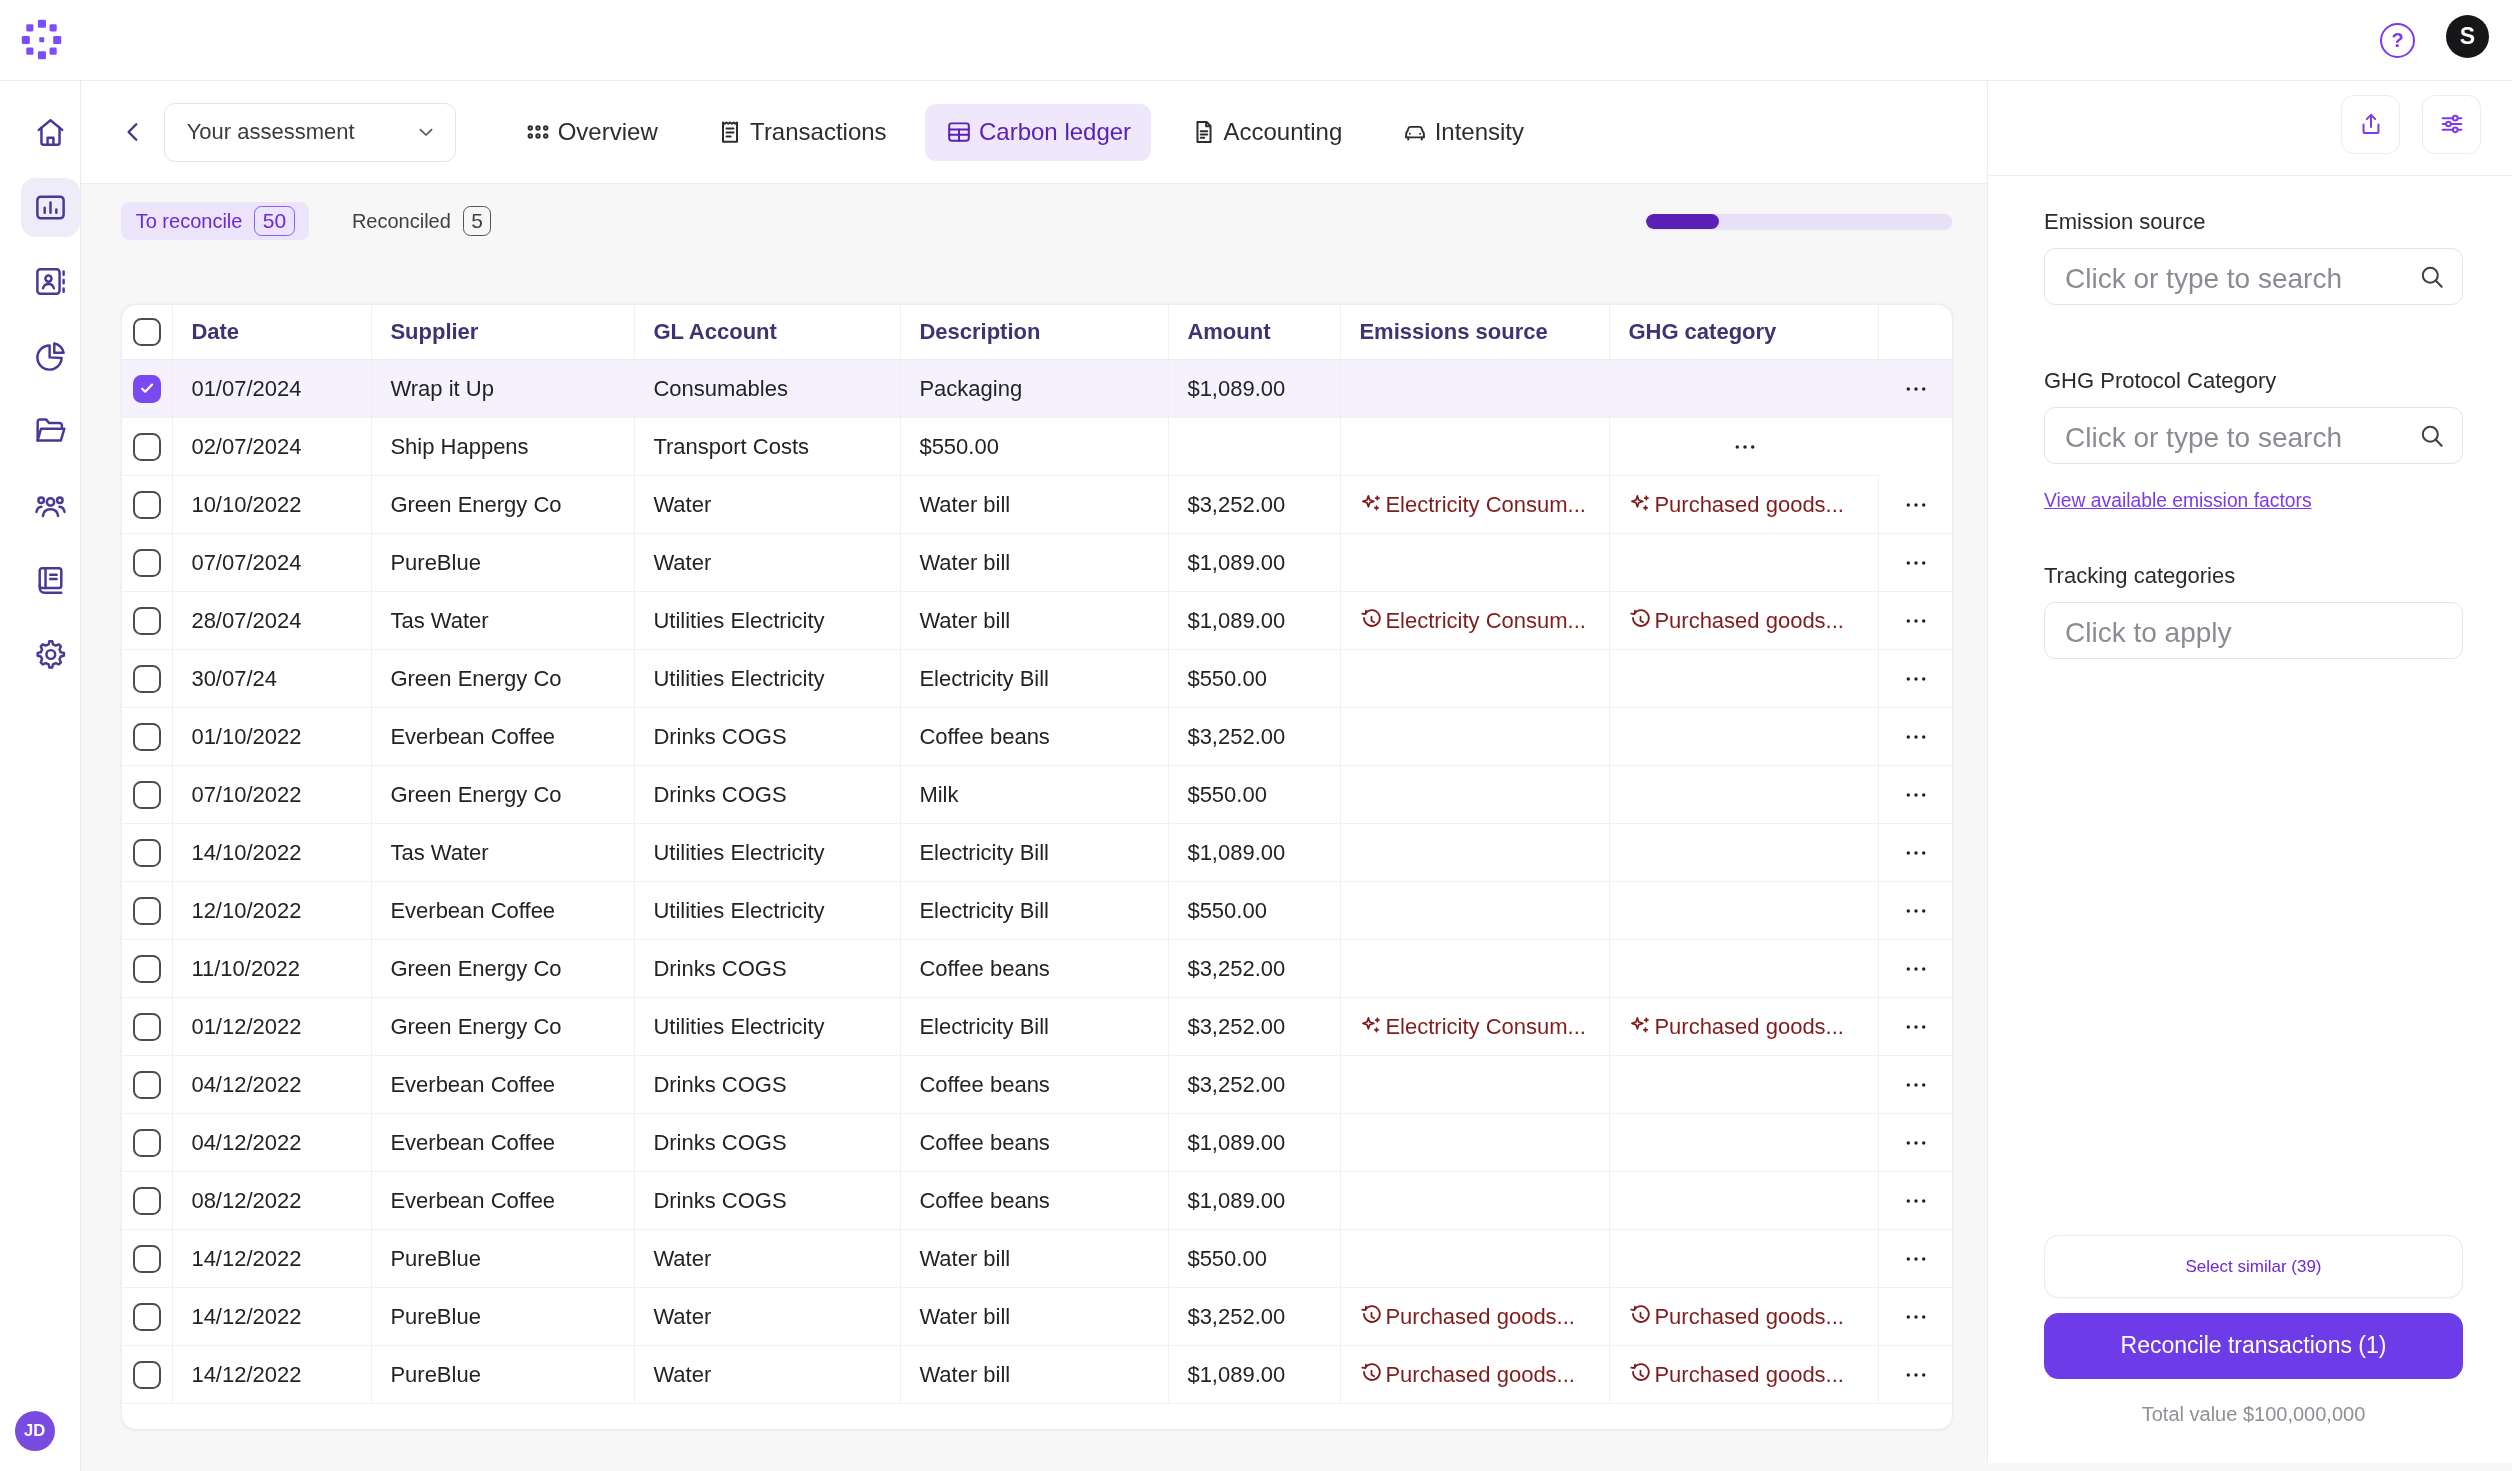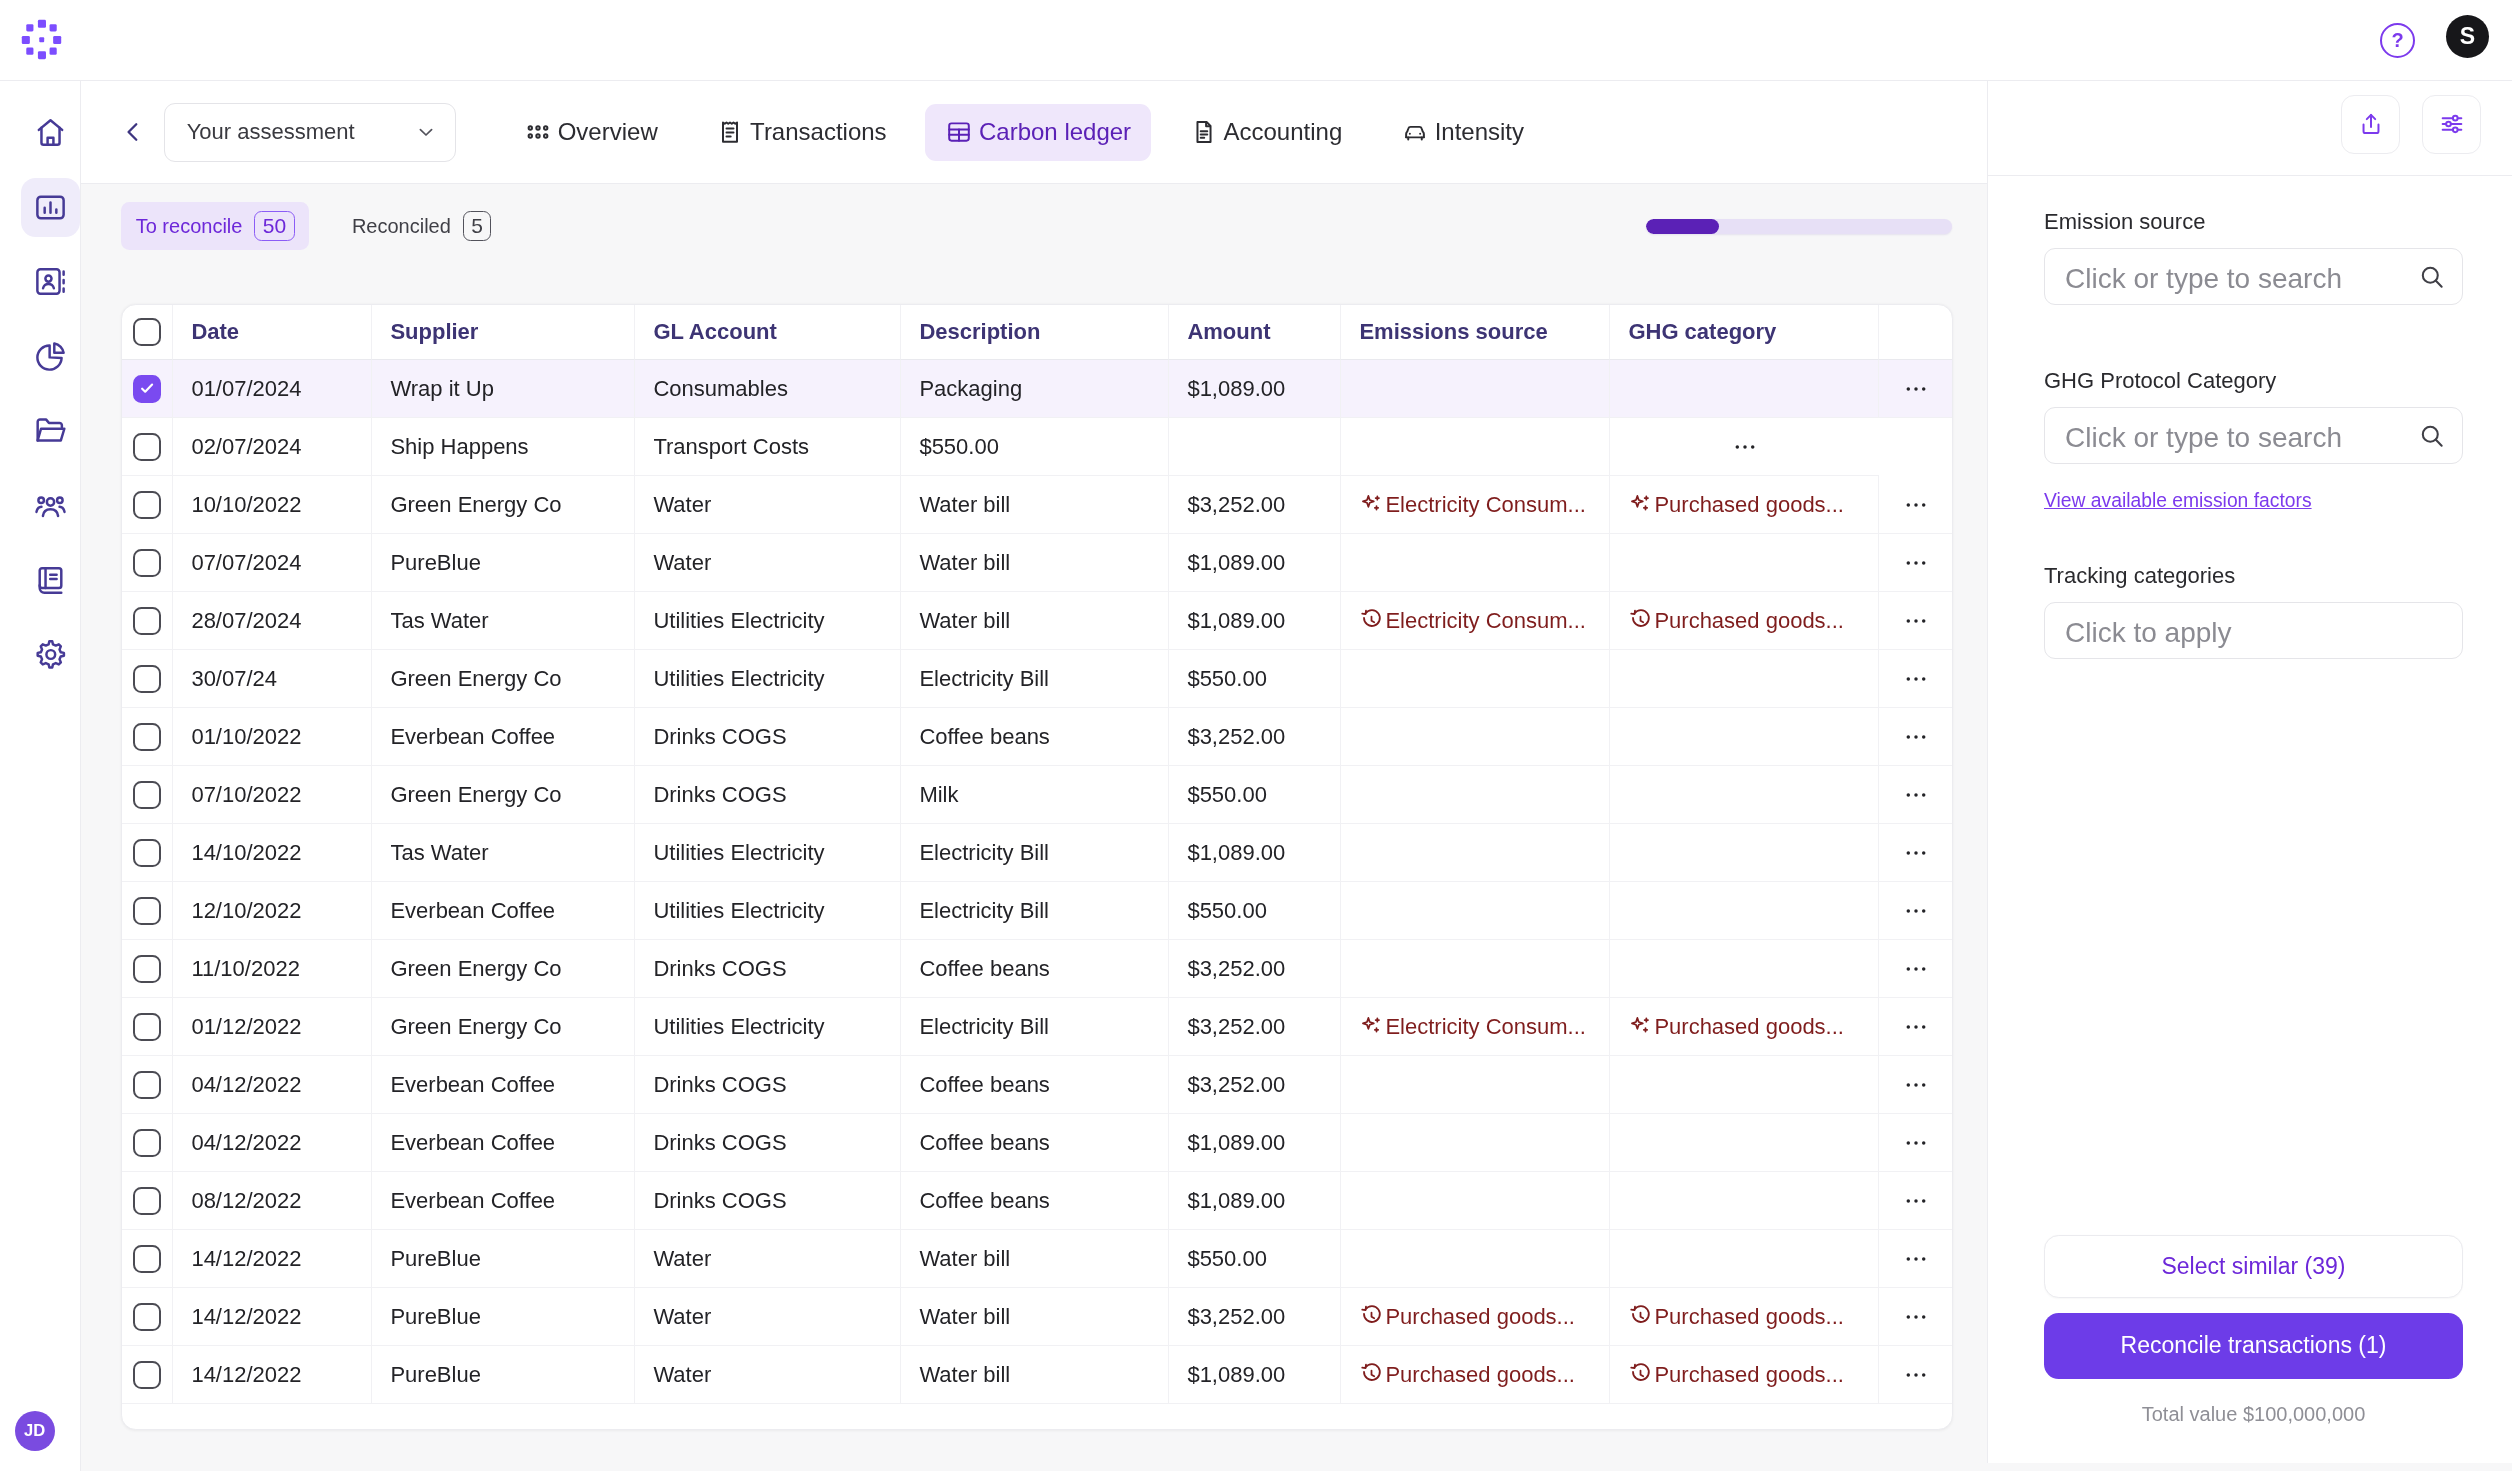--- a/index.html
+++ b/index.html
@@ -49,21 +49,21 @@
   .tab { display:flex; align-items:center; gap:6px; padding:0 20px; height:57px;
     border-radius:11px; font-size:24px; color:#2c2c31; cursor:pointer; white-space:nowrap; }
   .tab .ico svg { width:28px; height:28px; }
   .tab.active { background:#efe7fb; color:#5b21b6; }
 
   
   .main { position:absolute; left:81px; top:184px; width:1906px; height:1287px; background:#f7f7f8; }
   .filter-row { display:flex; align-items:center; justify-content:space-between;
     padding:18.4px 35px 0 40px; }
   .chips { display:flex; align-items:center; gap:28px; }
-  .chip-toggle { display:flex; align-items:center; gap:12px; height:48px; padding:0 14.7px;
+  .chip-toggle { display:flex; align-items:center; gap:12px; height:38px; padding:0 14.7px;
     border-radius:8.3px; font-size:20px; color:#3f3f46; cursor:pointer; }
   .chip-toggle .count { border:1.8px solid #52525b; border-radius:7.4px; padding:0.9px 7.4px;
     font-size:21px; line-height:1.25; }
   .chip-toggle.active { background:#ece4fa; color:#6d28d9; }
   .chip-toggle.active .count { border-color:#8b5cf6; color:#6d28d9; }
   .progress { width:306px; height:15.6px; border-radius:9.2px; background:#e7e0f6;
     overflow:hidden; box-shadow:0 0.9px 1.8px rgba(70,40,150,.10); }
   .progress-fill { height:100%; border-radius:9.2px; background:#5b21b6; }
 
   
@@ -108,21 +108,21 @@
   .input-wrap input { width:100%; height:57px; border:1.4px solid #e5e5e9; border-radius:11px;
     background:#fff; padding:4px 57px 0 20px; font-size:28px; color:#2a2a2e;
     font-family:"Liberation Sans","DejaVu Sans",sans-serif; }
   .input-wrap input::placeholder { color:#8b8b92; opacity:1; }
   .input-wrap .search-ico { position:absolute; right:16.6px; top:14px; color:#3f3f46; }
   .input-wrap .search-ico svg { width:29px; height:29px; }
   .link { display:inline-block; margin-top:26px; color:#7c3aed; font-size:19.3px;
     text-decoration:underline; cursor:pointer; }
   .panel-actions { position:absolute; left:56px; top:1162px; width:419px; }
   .select-btn { width:100%; height:63px; background:#fff; border:1.4px solid #ebebef;
-    border-radius:14.7px; color:#6d28d9; font-size:23px; display:flex; align-items:center;
+    border-radius:14.7px; color:#6d28d9; font-size:17px; display:flex; align-items:center;
     justify-content:center; cursor:pointer; box-shadow:0 0.9px 1.8px rgba(0,0,0,.03); }
   .reconcile-btn { width:100%; height:66px; margin-top:14.7px; background:#6d3ce8; border:none;
     border-radius:14.7px; color:#fff; font-size:23px; display:flex; align-items:center;
     justify-content:center; cursor:pointer; }
   .total { margin-top:24px; text-align:center; color:#8f8f96; font-size:20px; }
 </style>
 </head>
 <body>
 
 <div class="top-header">

